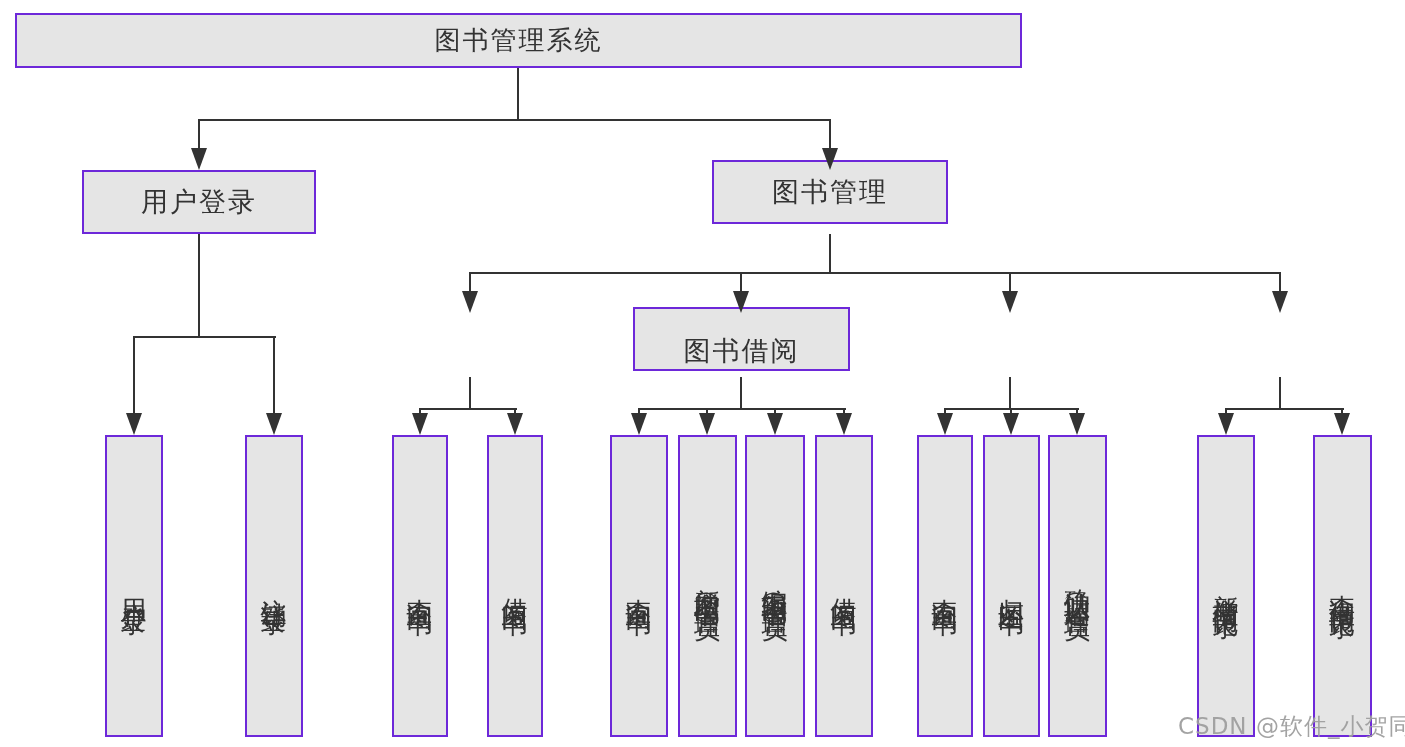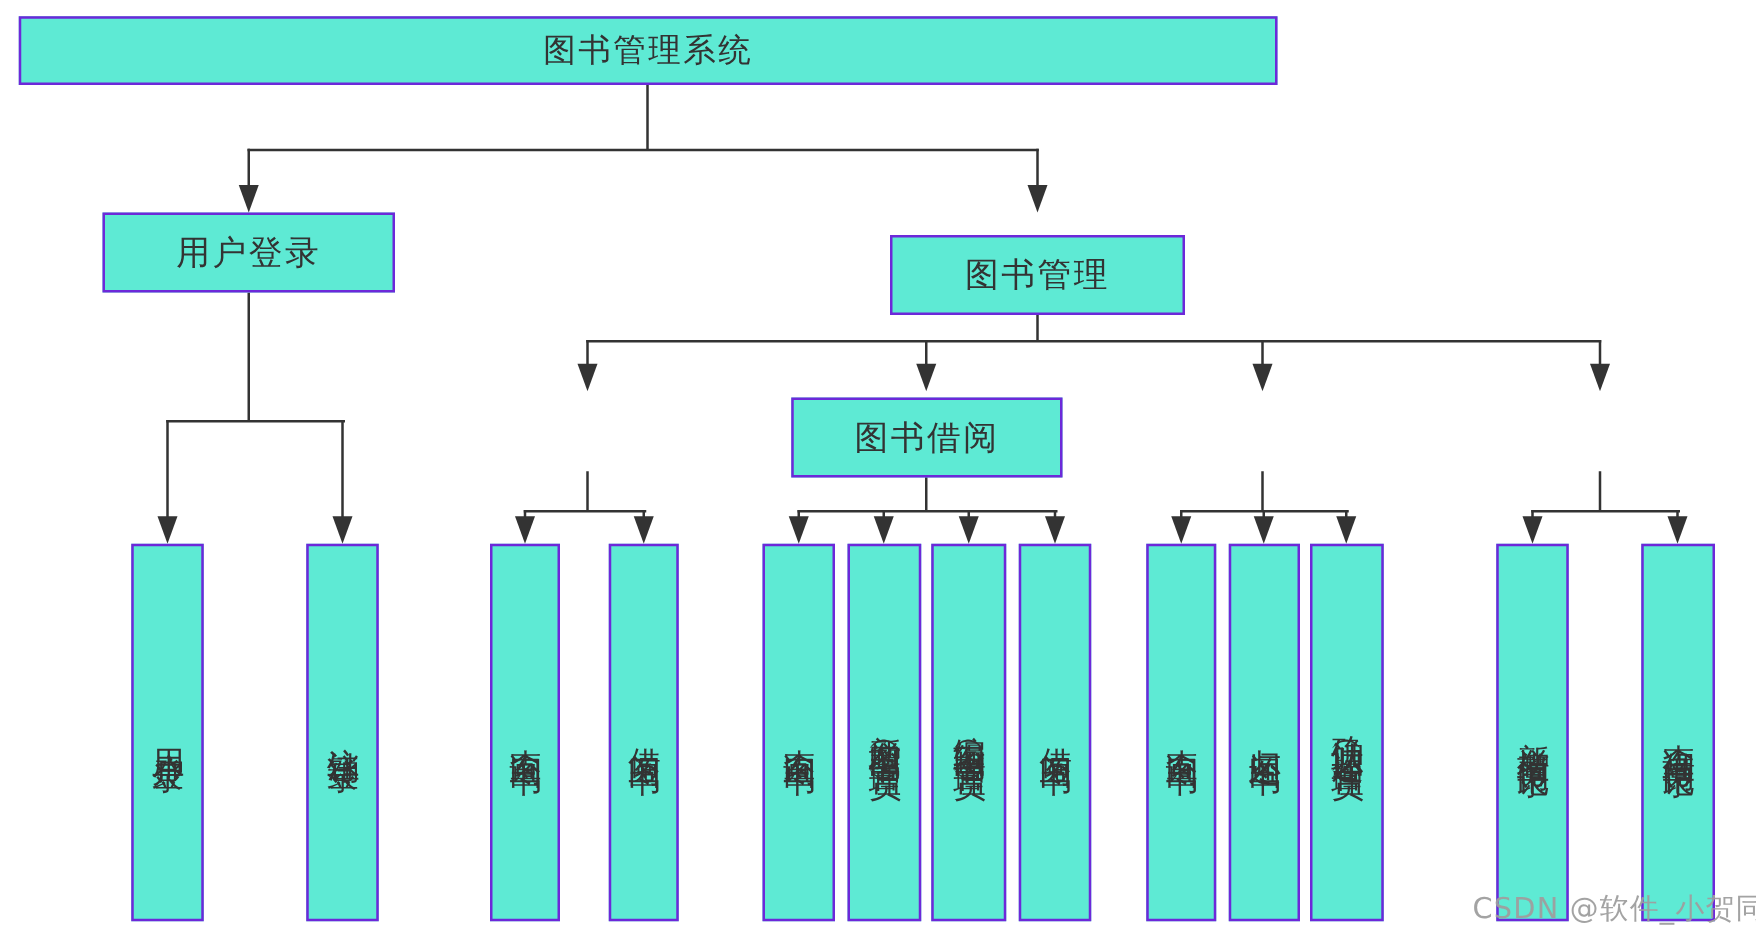--- a/index.html
+++ b/index.html
@@ -12,21 +12,21 @@
     width: 1405px;
     height: 747px;
     background: #ffffff;
     overflow: hidden;
     color: #333333;
   }
   .box {
     position: absolute;
     box-sizing: border-box;
     border: 2px solid #6d28d9;
-    background: #5eead4;
+    background: #e5e5e5;
     display: flex;
     align-items: center;
     justify-content: center;
     font-size: 27px;
     letter-spacing: 2px;
     color: #333333;
     z-index: 2;
     text-align: center;
   }
   .box.root { border-width: 2px; font-size: 26px; }
@@ -75,21 +75,21 @@
   <div class="vline" style="left:517px; top:68px;  height:52px;"></div>
   <div class="hline" style="left:198px; top:119px; width:633px;"></div>
   <div class="vline" style="left:198px; top:119px; height:30px;"></div>
   <div class="arrow" style="left:191px; top:148px;"></div>
   <div class="vline" style="left:829px; top:119px; height:30px;"></div>
   <div class="arrow" style="left:822px; top:148px;"></div>
 
   <div class="box" style="left:82px; top:170px; width:234px; height:64px;">
     <span>用户登录</span>
   </div>
-  <div class="box" style="left:712px; top:188px; width:236px; height:64px;">
+  <div class="box" style="left:712px; top:160px; width:236px; height:64px;">
     <span>图书管理</span>
   </div>
 
   <div class="vline" style="left:198px; top:234px; height:103px;"></div>
   <div class="hline" style="left:133px; top:336px; width:143px;"></div>
   <div class="vline" style="left:133px; top:336px; height:78px;"></div>
   <div class="arrow" style="left:126px; top:413px;"></div>
   <div class="vline" style="left:273px; top:336px; height:78px;"></div>
   <div class="arrow" style="left:266px; top:413px;"></div>
 
@@ -97,21 +97,21 @@
   <div class="hline" style="left:469px; top:272px; width:812px;"></div>
   <div class="vline" style="left:469px;  top:272px; height:20px;"></div>
   <div class="arrow" style="left:462px;  top:291px;"></div>
   <div class="vline" style="left:740px;  top:272px; height:20px;"></div>
   <div class="arrow" style="left:733px;  top:291px;"></div>
   <div class="vline" style="left:1009px; top:272px; height:20px;"></div>
   <div class="arrow" style="left:1002px; top:291px;"></div>
   <div class="vline" style="left:1279px; top:272px; height:20px;"></div>
   <div class="arrow" style="left:1272px; top:291px;"></div>
 
-  <div class="box" style="left:633px; top:318px; width:217px; height:64px;">
+  <div class="box" style="left:633px; top:307px; width:217px; height:64px;align-items:flex-end;">
     <span>图书借阅</span>
   </div>
 
   <div class="vline" style="left:469px; top:377px; height:32px;"></div>
   <div class="hline" style="left:419px; top:408px; width:98px;"></div>
   <div class="vline" style="left:419px; top:408px; height:7px;"></div>
   <div class="arrow" style="left:412px; top:413px;"></div>
   <div class="vline" style="left:514px; top:408px; height:7px;"></div>
   <div class="arrow" style="left:507px; top:413px;"></div>
 

